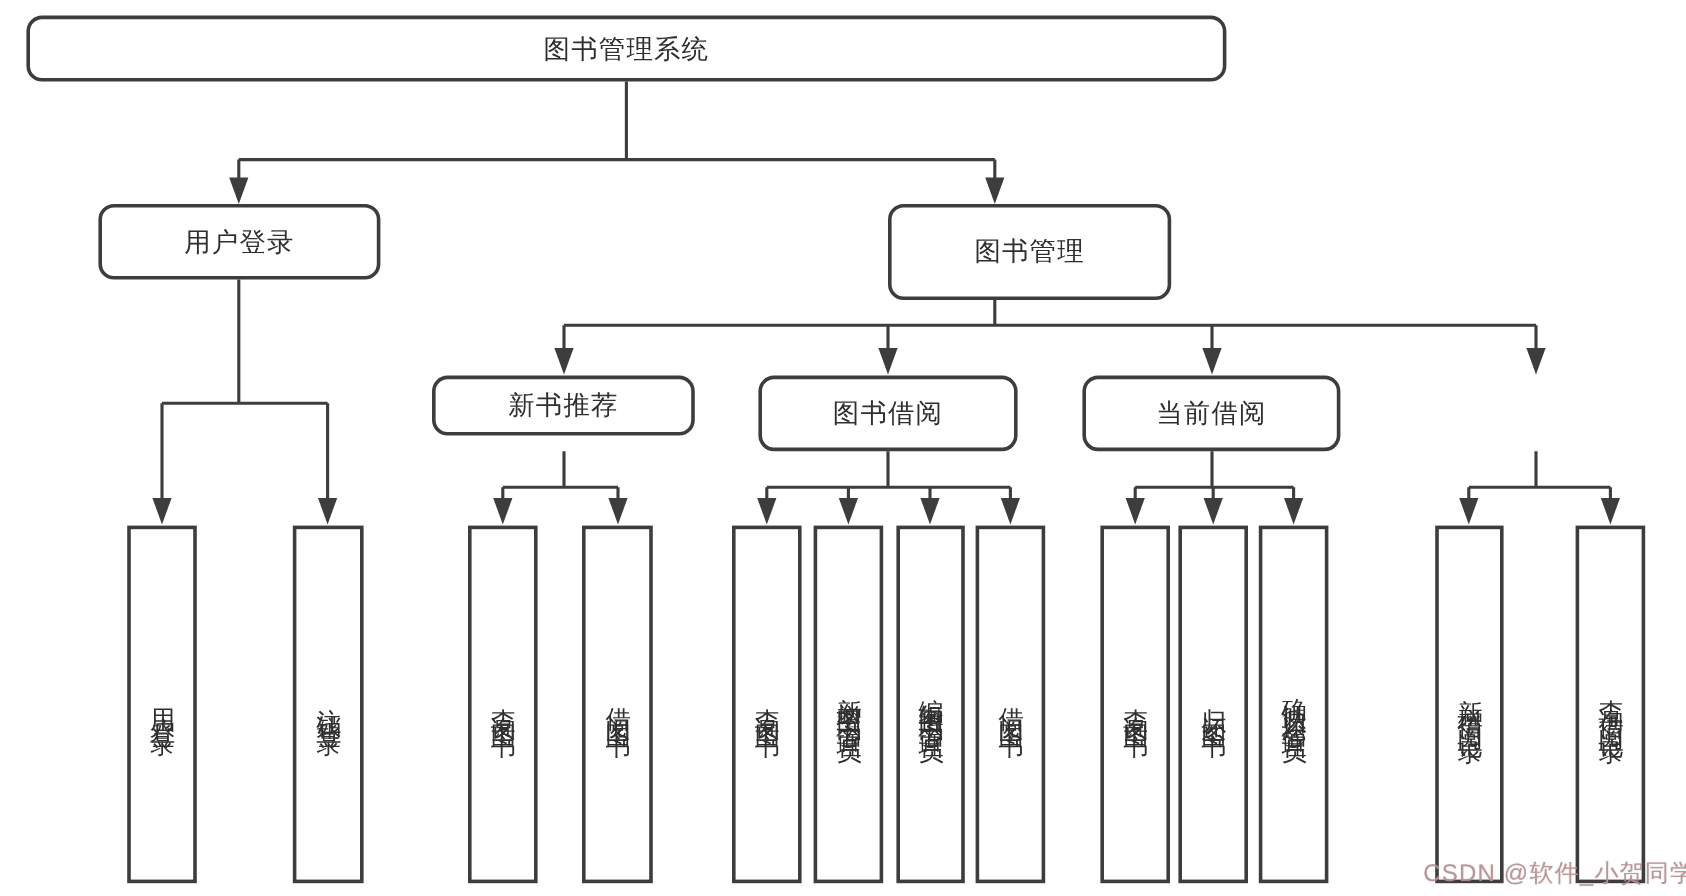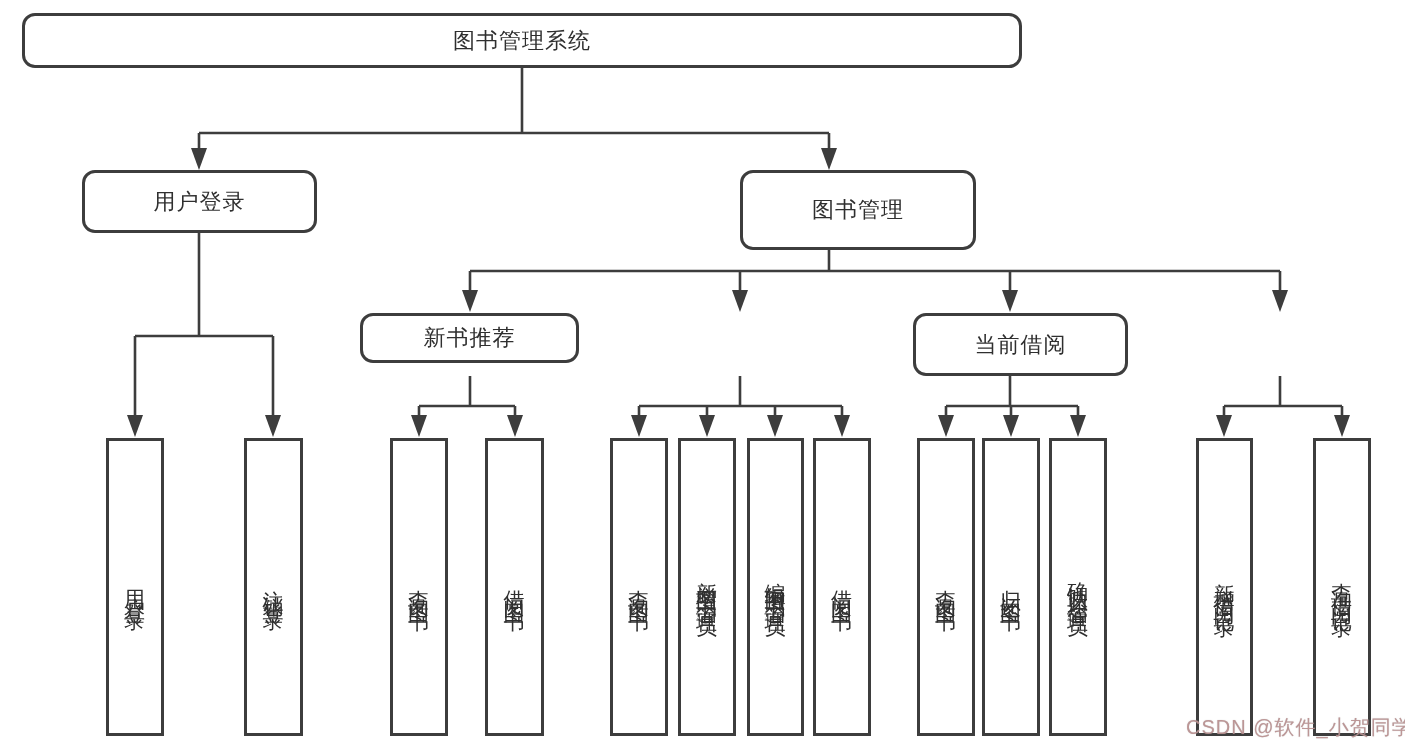--- a/index.html
+++ b/index.html
@@ -99,21 +99,22 @@
       <polygon points="1334,415 1350,415 1342,437"></polygon>
     </g>
   </svg>
 
   <div class="node hnode" style="left:22px; top:13px; width:1000px; height:55px;">图书管理系统</div>
 
   <div class="node hnode" style="left:82px; top:170px; width:235px; height:63px;">用户登录</div>
   <div class="node hnode" style="left:712px; top:170px; width:236px; height:80px;margin-left:28px;">图书管理</div>
 
   <div class="node hnode" style="left:360px; top:313px; width:219px; height:50px;">新书推荐</div>
-  <div class="node hnode" style="left:902px; top:313px; width:215px; height:63px;margin-left:11px;">当前借阅</div>
+  <div class="node hnode" style="left:632px; top:313px; width:216px; height:63px;">图书借阅</div>
+  <div class="node hnode" style="left:902px; top:313px; width:215px; height:63px;">当前借阅</div>
 
   <div class="node vnode" style="left:106px; top:438px; width:58px; height:298px;">
     <span class="vtext">用户登录</span>
   </div>
   <div class="node vnode" style="left:244px; top:438px; width:59px; height:298px;">
     <span class="vtext">注销登录</span>
   </div>
 
   <div class="node vnode" style="left:390px; top:438px; width:58px; height:298px;">
     <span class="vtext">查询图书</span>

